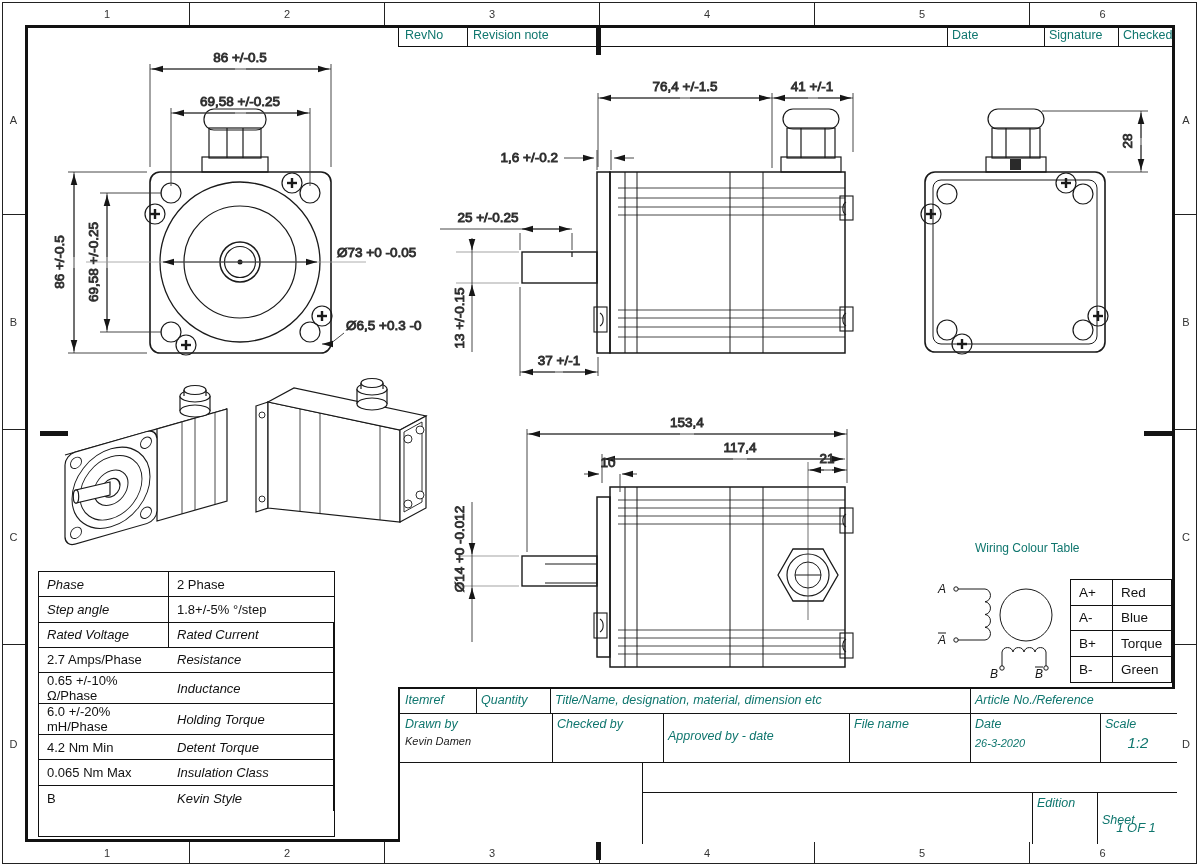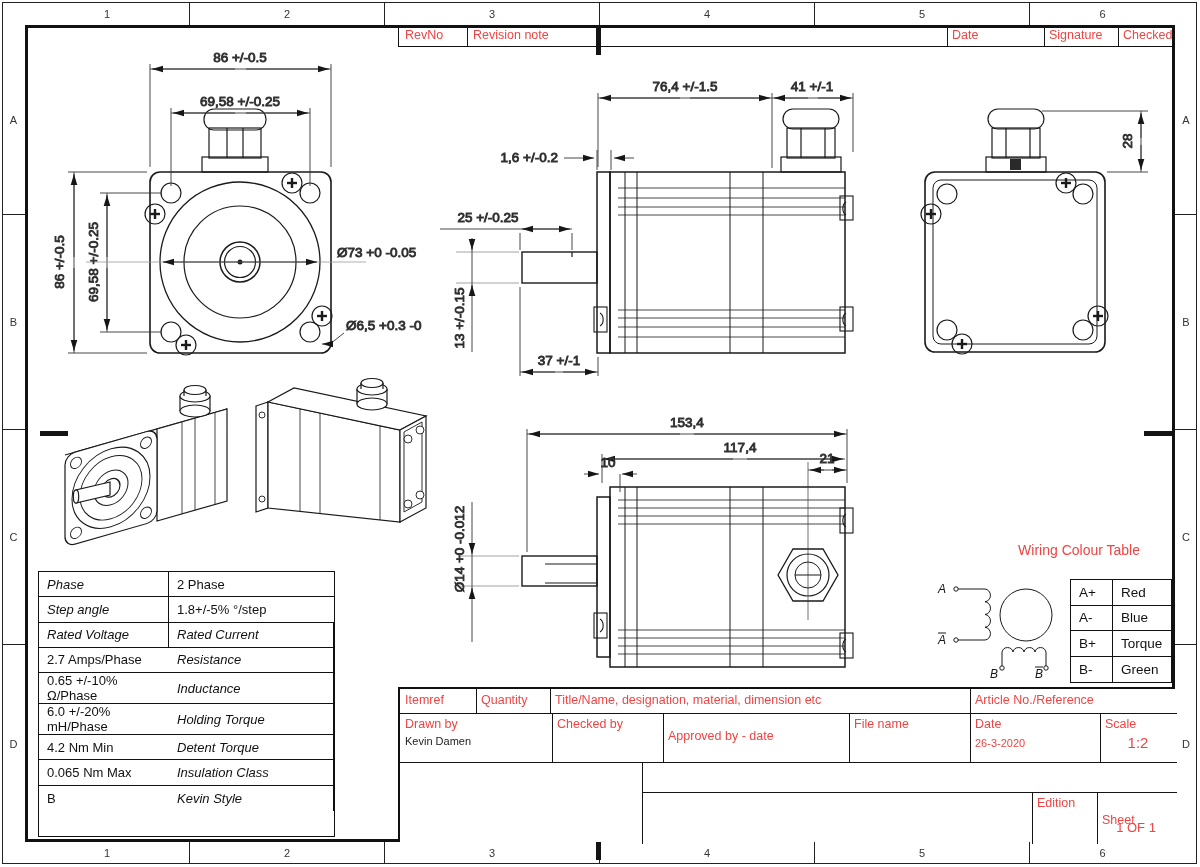--- a/index.html
+++ b/index.html
@@ -15,39 +15,39 @@
   .strip-right{left:1175px;top:25px;width:22px;height:817px;flex-direction:column;}
   .zcell{display:flex;align-items:center;justify-content:center;font-size:11px;color:#333;box-sizing:border-box;}
   .strip-top .zcell,.strip-bottom .zcell{border-right:1px solid #222;height:100%;}
   .strip-top .zcell:last-child,.strip-bottom .zcell:last-child{border-right:none;}
   .strip-left .zcell,.strip-right .zcell{border-bottom:1px solid #222;width:100%;}
   .strip-left .zcell:last-child,.strip-right .zcell:last-child{border-bottom:none;}
   .ln{position:absolute;background:#141414;}
   .art{position:absolute;left:0;top:0;}
   .art text{font-family:"Liberation Sans",sans-serif;font-size:13.5px;fill:#161616;}
   .art text.it{font-style:italic;font-size:12px;}
-  .lbl{position:absolute;font-size:12.5px;line-height:1.15;white-space:nowrap;color:#ef4444;}
+  .lbl{position:absolute;font-size:12.5px;line-height:1.15;white-space:nowrap;color:#0f766e;}
   .lbl.small{font-size:11px;color:#222;}
   
   .revstrip{left:398px;top:25px;width:777px;height:22px;border-left:1.5px solid #111;border-bottom:1.5px solid #111;box-sizing:border-box;}
   
   .spec{left:38px;top:571px;width:297px;height:266px;border:1px solid #111;box-sizing:border-box;
         display:grid;grid-template-columns:130px 1fr;grid-template-rows:repeat(10,1fr);background:#fff;}
   .scell{display:flex;align-items:center;padding-left:8px;font-size:13px;border-bottom:1px solid #111;box-sizing:border-box;}
   .scell.c1{border-right:1px solid #111;font-style:italic;}
   .scell:nth-last-child(-n+2){border-bottom:none;}
   
   .wtable{left:1070px;top:579px;width:102px;height:104px;border:1px solid #111;box-sizing:border-box;
           display:grid;grid-template-columns:42px 1fr;grid-template-rows:repeat(4,1fr);background:#fff;}
   .wcell{display:flex;align-items:center;padding-left:8px;font-size:13.5px;border-bottom:1px solid #111;box-sizing:border-box;}
   .wcell.c1{border-right:1px solid #111;}
   .wcell:nth-last-child(-n+2){border-bottom:none;}
-  .wtitle{left:975px;top:542px;width:165px;text-align:right;font-size:14px;}
+  .wtitle{left:975px;top:542px;width:165px;text-align:left;font-size:12px;}
   
-  .tblock{left:398px;top:687px;width:777px;height:155px;border-top:2px solid #111;border-left:2px solid #111;box-sizing:border-box;background:#fff;}
+  .tblock{left:398px;top:687px;width:777px;height:155px;border-top:2px solid #111;border-left:2px solid #111;box-sizing:border-box;background:#fff;font-style:italic;}
   .bignum{position:absolute;left:12px;top:10px;font-size:56px;line-height:1;letter-spacing:1px;color:#0a0a0a;}
 </style>
 </head>
 <body>
 
 <div class="sheet">
 
   <svg class="art" width="1200" height="867" viewBox="0 0 1200 867">
     <defs>
       <marker id="arr" markerWidth="13" markerHeight="9" refX="12" refY="4.5" orient="auto" markerUnits="userSpaceOnUse">

